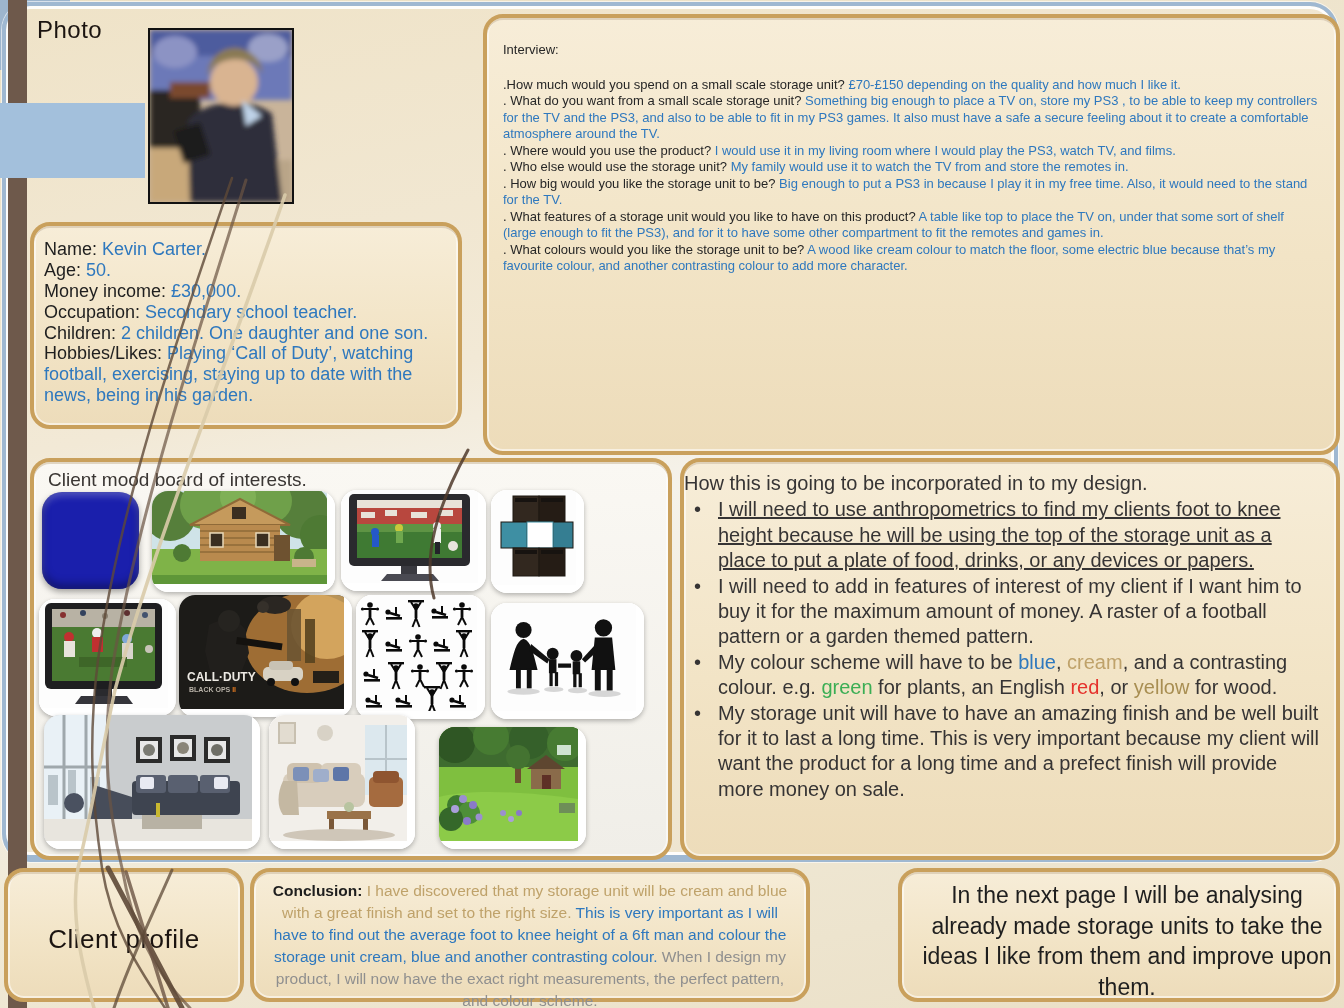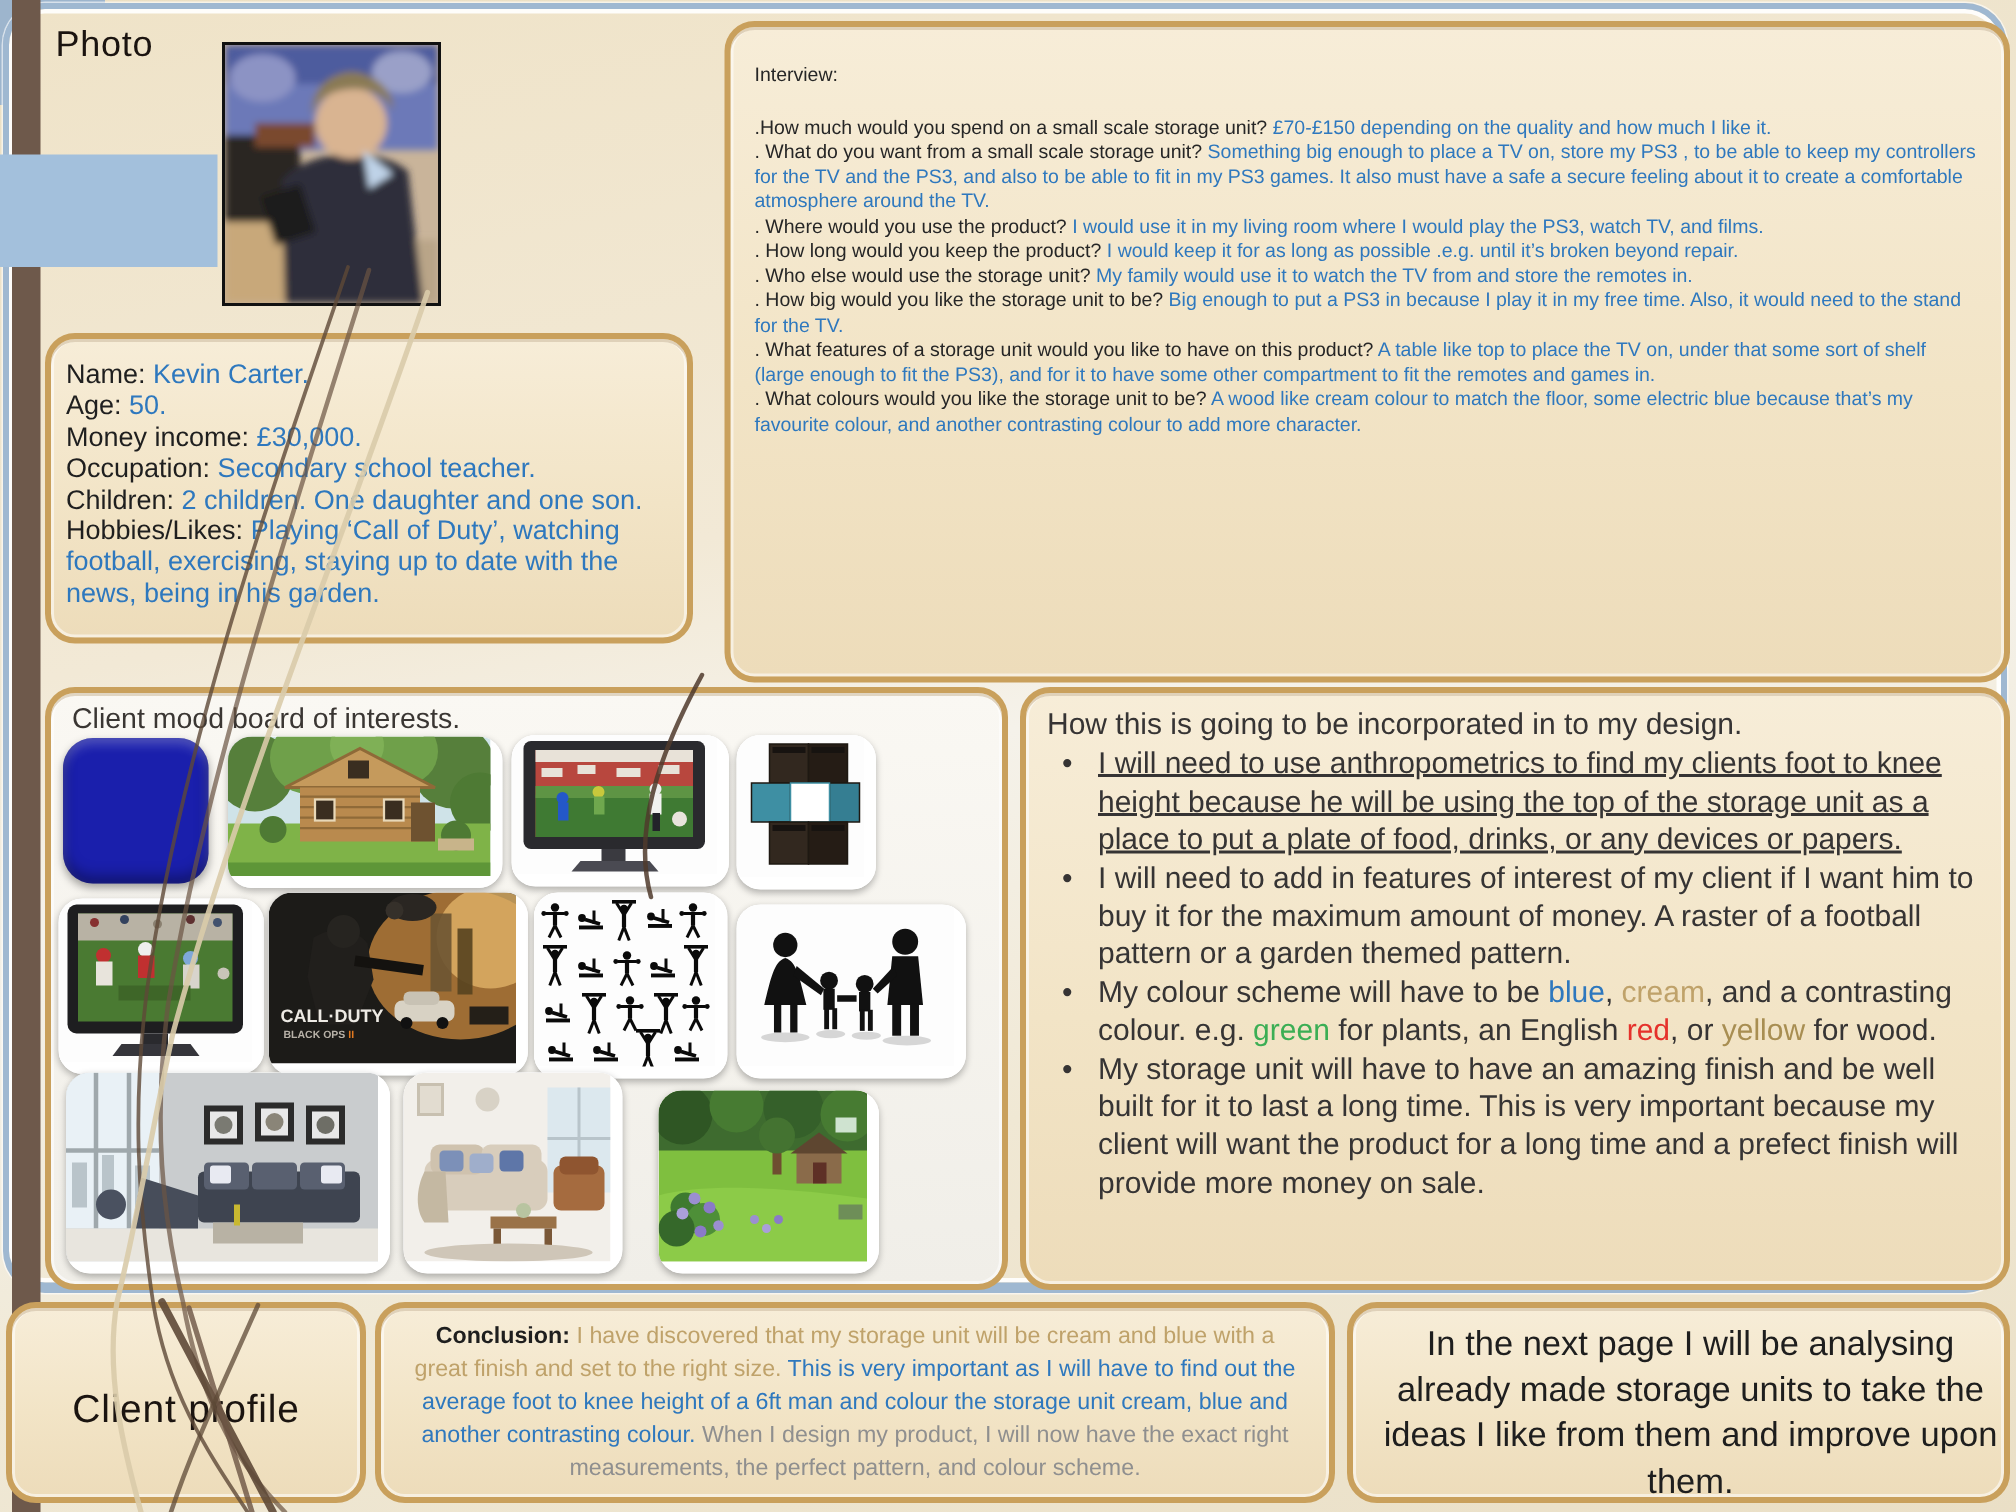--- a/index.html
+++ b/index.html
@@ -49,28 +49,28 @@
   .t2{left:307px;top:28px;width:145px;height:101px;}
   .t3{left:457px;top:28px;width:93px;height:103px;}
   .t4{left:5px;top:137px;width:137px;height:117px;}
   .t5{left:145px;top:133px;width:173px;height:122px;text-align:center;}
   .t6{left:322px;top:133px;width:129px;height:124px;}
   .t7{left:457px;top:141px;width:153px;height:116px;}
   .t8{left:10px;top:253px;width:216px;height:134px;}
   .t9{left:235px;top:253px;width:146px;height:134px;}
   .t10{left:405px;top:265px;width:147px;height:122px;}
   
-  .design-box{left:680px;top:458px;width:660px;height:402px;padding:9px 16px 0 14px;font-size:20px;line-height:1.27;color:#363434;}
+  .design-box{left:680px;top:458px;width:660px;height:402px;padding:9px 16px 0 0;font-size:20px;line-height:1.27;color:#363434;}
   .design-title{margin:0 0 1px 0;}
   .design-box ul{list-style:none;margin:0;padding:0;}
   .design-box li{position:relative;padding-left:34px;}
   .design-box li .bullet{position:absolute;left:10px;top:0;}
   
   .profilelabel-box{left:4px;top:868px;width:240px;height:134px;text-align:center;padding-top:52px;font-size:26px;color:#1B1410;letter-spacing:.5px;}
-  .conclusion-box{left:250px;top:868px;width:640px;height:134px;text-align:center;padding:8px 18px 0 18px;font-size:15.5px;line-height:1.42;}
+  .conclusion-box{left:250px;top:868px;width:560px;height:134px;text-align:center;padding:8px 18px 0 18px;font-size:15.5px;line-height:1.42;}
   .c-label{color:#1E1E1E;font-weight:700;}
   .nextpage-box{left:898px;top:868px;width:442px;height:134px;text-align:center;padding:8px 0 0 16px;font-size:23px;line-height:1.33;color:#1E1E1E;}
 </style>
 </head>
 <body>
 
 <div class="stage">
 
   <div class="corner-fill"></div>
   <div class="frame"></div>
@@ -113,21 +113,20 @@
         <div class="p-line"><span class="p-lbl">Hobbies/Likes:</span> <span class="p-val">Playing ‘Call of Duty’, watching football, exercising, staying up to date with the news, being in his garden.</span></div>
       </div>
   </div>
 
   <div class="box interview-box">
     <div class="int-title">Interview:</div>
     <div id="qa-list">
         <div class="qa"><span class="q">.How much would you spend on a small scale storage unit?</span> <span class="a">£70-£150 depending on the quality and how much I like it.</span></div>
         <div class="qa"><span class="q">. What do you want from a small scale storage unit?</span> <span class="a">Something big enough to place a TV on, store my PS3 , to be able to keep my controllers for the TV and the PS3, and also to be able to fit in my PS3 games. It also must have a safe a secure feeling about it to create a comfortable atmosphere around the TV.</span></div>
         <div class="qa"><span class="q">. Where would you use the product?</span> <span class="a">I would use it in my living room where I would play the PS3, watch TV, and films.</span></div>
-        <div class="qa"><span class="q">. How long would you keep the product?</span> <span class="a">I would keep it for as long as possible .e.g. until it’s broken beyond repair.</span></div>
         <div class="qa"><span class="q">. Who else would use the storage unit?</span> <span class="a">My family would use it to watch the TV from and store the remotes in.</span></div>
         <div class="qa"><span class="q">. How big would you like the storage unit to be?</span> <span class="a">Big enough to put a PS3 in because I play it in my free time. Also, it would need to the stand for the TV.</span></div>
         <div class="qa"><span class="q">. What features of a storage unit would you like to have on this product?</span> <span class="a">A table like top to place the TV on, under that some sort of shelf (large enough to fit the PS3), and for it to have some other compartment to fit the remotes and games in.</span></div>
         <div class="qa"><span class="q">. What colours would you like the storage unit to be?</span> <span class="a">A wood like cream colour to match the floor, some electric blue because that’s my favourite colour, and another contrasting colour to add more character.</span></div>
       </div>
   </div>
 
   <div class="box mood-box">
     <div class="mood-title">Client mood board of interests.</div>
 

